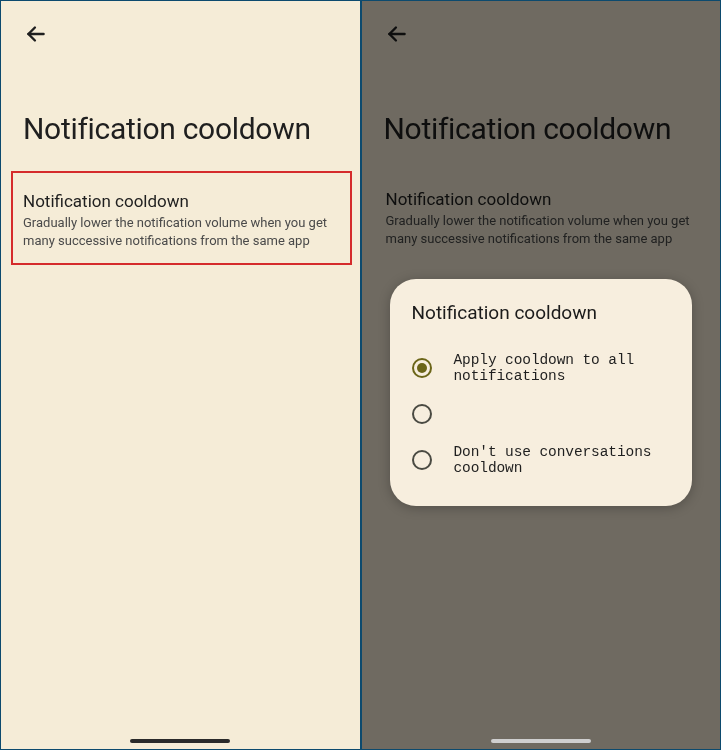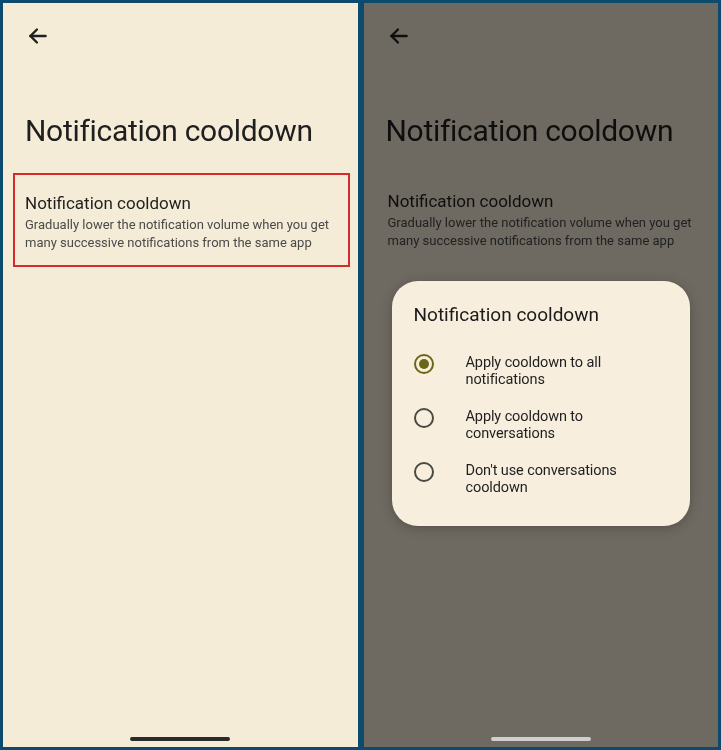--- a/index.html
+++ b/index.html
@@ -7,21 +7,21 @@
       font-family: -apple-system, BlinkMacSystemFont, "Segoe UI", Roboto, sans-serif;
       width: 721px;
       height: 750px;
       display: flex;
       background: #fff;
     }
     .phone {
       position: relative;
       width: 50%;
       height: 100%;
-      border: 3px solid #0c4a6e;
+      border: 1px solid #0c4a6e;
       overflow: hidden;
     }
     .phone-left { background: #f5ecd7; }
     .phone-right { background: #f5ecd7; }
     .dim-overlay {
       position: absolute;
       inset: 0;
       background: rgba(0,0,0,0.55);
       z-index: 1;
     }
@@ -91,24 +91,25 @@
       box-shadow: 0 2px 12px rgba(0,0,0,0.25);
     }
     .dialog-title {
       font-size: 19px;
       font-weight: 400;
       color: #1b1b1b;
       margin-bottom: 18px;
     }
     .radio-option {
       display: flex;
-      align-items: flex-start;
-      gap: 32px;
+      align-items: center;
+      gap: 22px;
       padding: 10px 0;
       cursor: pointer;
+      font-family: Liberation Mono, monospace;
     }
     .radio {
       width: 20px;
       height: 20px;
       border: 2px solid #4a4a42;
       border-radius: 50%;
       position: relative;
       flex-shrink: 0;
     }
     .radio.selected { border-color: #6b6518; }
@@ -166,21 +167,20 @@
   </div>
   <div class="dim-overlay"></div>
   <div class="dialog">
     <div class="dialog-title">Notification cooldown</div>
     <div class="radio-option">
       <span class="radio selected"></span>
       <span class="radio-label">Apply cooldown to all notifications</span>
     </div>
     <div class="radio-option">
       <span class="radio"></span>
-      <span class="radio-label">Apply cooldown to conversations</span>
     </div>
     <div class="radio-option">
       <span class="radio"></span>
       <span class="radio-label">Don't use conversations cooldown</span>
     </div>
   </div>
   <div class="nav-handle nav-handle-dim"></div>
 </div>
 
 </body></html>

